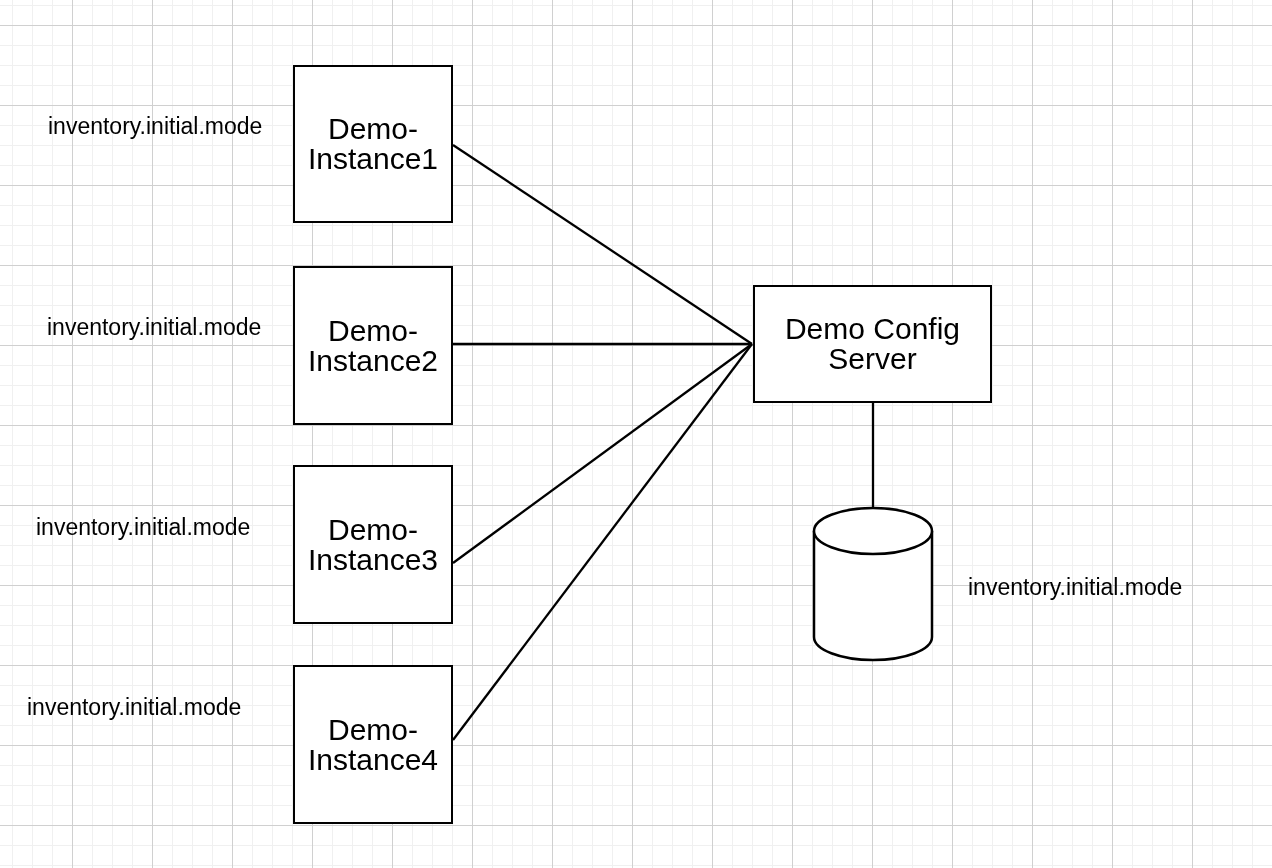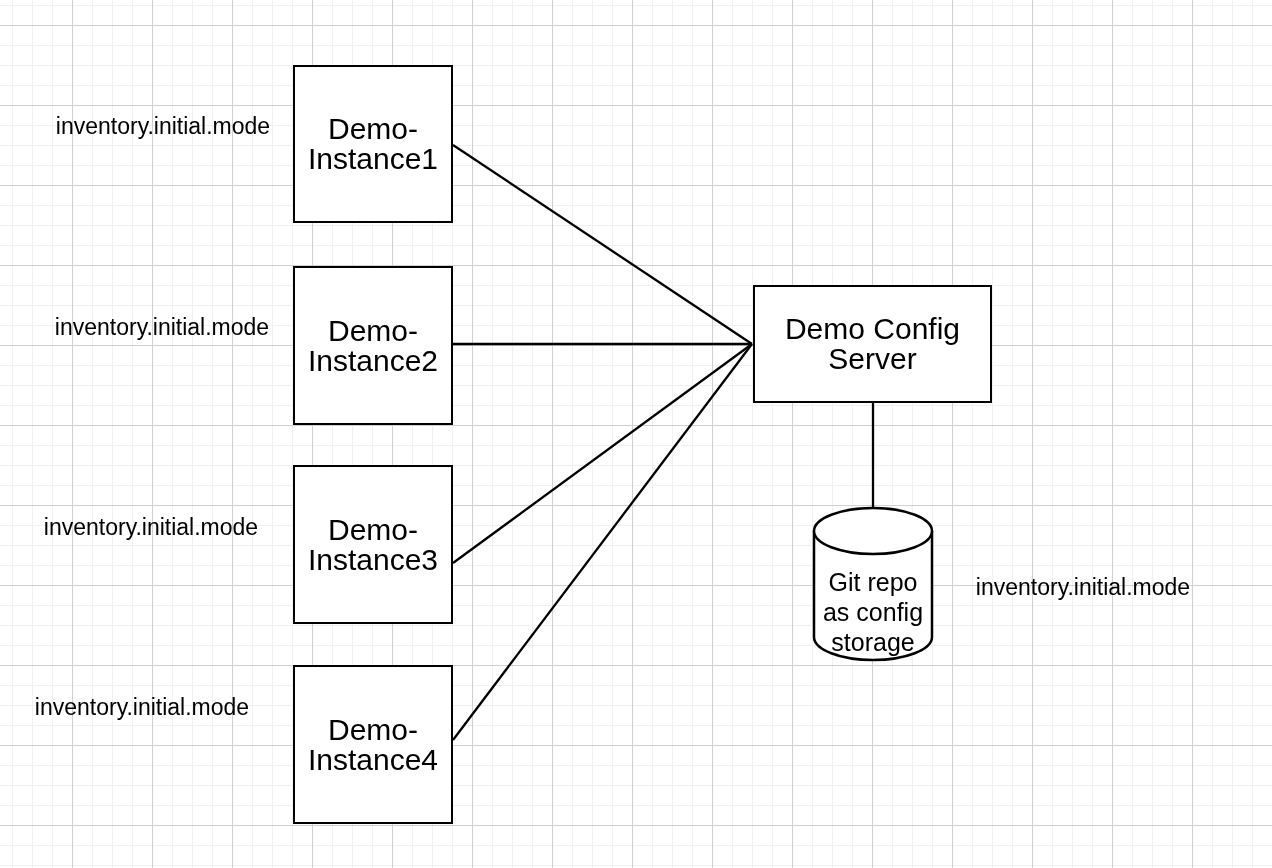--- a/index.html
+++ b/index.html
@@ -47,21 +47,20 @@
     font-size: 30px;
     line-height: 30px;
     white-space: pre-line;
   }
   .annotation {
     position: absolute;
     width: 230px;
     height: 30px;
     line-height: 30px;
     font-size: 23px;
-    text-align: center;
     white-space: nowrap;
   }
   .storage-label {
     position: absolute;
     left: 813px;
     top: 567px;
     width: 120px;
     font-size: 25px;
     line-height: 30px;
     text-align: center;
@@ -112,17 +111,14 @@
   <div class="annotation" style="left:48px; top:111px;">inventory.initial.mode</div>
 
   <div class="annotation" style="left:47px; top:312px;">inventory.initial.mode</div>
 
   <div class="annotation" style="left:36px; top:512px;">inventory.initial.mode</div>
 
   <div class="annotation" style="left:27px; top:692px;">inventory.initial.mode</div>
 
   <div class="annotation" style="left:968px; top:572px;">inventory.initial.mode</div>
 
-  <div class="storage-label">Git repo
-as config
-storage</div>
 
 </div>
 
 </body></html>

